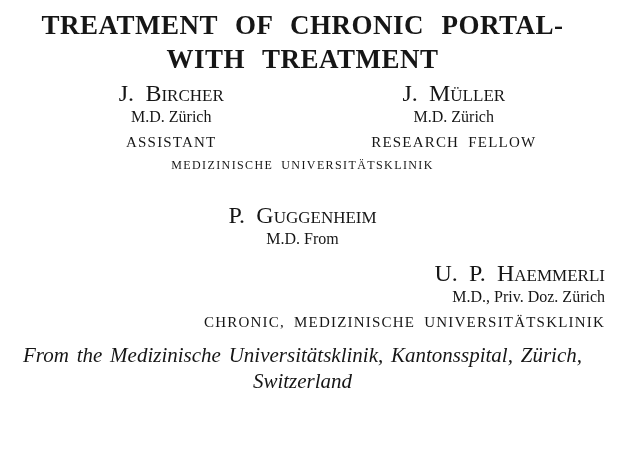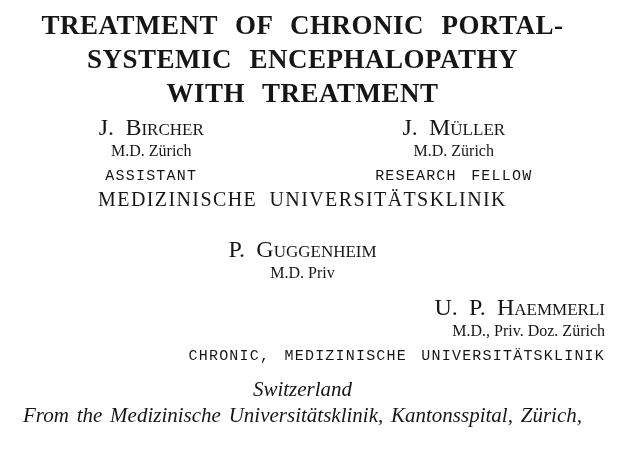--- a/index.html
+++ b/index.html
@@ -34,42 +34,41 @@
     display: flex;
     width: 100%;
     margin-top: 2px;
   }
   .author-col {
     flex: 1;
     text-align: center;
   }
   .author-col.left {
     position: relative;
-    left: 0;
+    left: 20px;
   }
   .author-name {
     font-variant: small-caps;
     font-size: 24px;
     line-height: 26px;
     word-spacing: 0.22em;
   }
   .author-degree {
     font-size: 16px;
     line-height: 22px;
   }
   .author-role {
     font-size: 15px;
     line-height: 17px;
     margin-top: 6px;
     letter-spacing: 1.2px;
     word-spacing: 0.28em;
-    font-family: Liberation Mono, monospace;
   }
   .shared-affiliation {
-    font-size: 20px;
+    font-size: 12px;
     line-height: 18px;
     margin-top: 5px;
     letter-spacing: 1.4px;
     word-spacing: 0.3em;
   }
   .author-block { margin-top: 28px; }
   .author-block.haemmerli { margin-top: 10px; text-align: right; }
   .role-line { display: block; }
   .footer-note {
     font-style: italic;
@@ -80,48 +79,47 @@
   }
   .footer-line { display: block; }
 </style>
 </head>
 <body>
 
 <div class="page">
 
   <h1 class="title">
     <span class="title-line">TREATMENT OF CHRONIC PORTAL-</span>
-    <span class="title-line">SYSTEMIC ENCEPHALOPATHY</span>
     <span class="title-line">WITH TREATMENT</span>
   </h1>
 
   <div class="authors-2col">
     <div class="author-col left">
       <div class="author-name">J. Bircher</div>
       <div class="author-degree">M.D. Zürich</div>
       <div class="author-role">ASSISTANT</div>
     </div>
     <div class="author-col right">
       <div class="author-name">J. Müller</div>
       <div class="author-degree">M.D. Zürich</div>
       <div class="author-role">RESEARCH FELLOW</div>
     </div>
   </div>
 
   <div class="shared-affiliation">MEDIZINISCHE UNIVERSITÄTSKLINIK</div>
 
   <div class="author-block">
     <div class="author-name">P. Guggenheim</div>
-    <div class="author-degree">M.D. Priv</div>
+    <div class="author-degree">M.D. From</div>
   </div>
 
   <div class="author-block haemmerli">
     <div class="author-name">U. P. Haemmerli</div>
     <div class="author-degree">M.D., Priv. Doz. Zürich</div>
     <div class="author-role">CHRONIC, MEDIZINISCHE UNIVERSITÄTSKLINIK</div>
   </div>
 
   <div class="footer-note">
+    <span class="footer-line">From the Medizinische Universitätsklinik, Kantonsspital, Zürich,</span>
     <span class="footer-line">Switzerland</span>
-    <span class="footer-line">From the Medizinische Universitätsklinik, Kantonsspital, Zürich,</span>
   </div>
 
 </div>
 
 </body></html>

